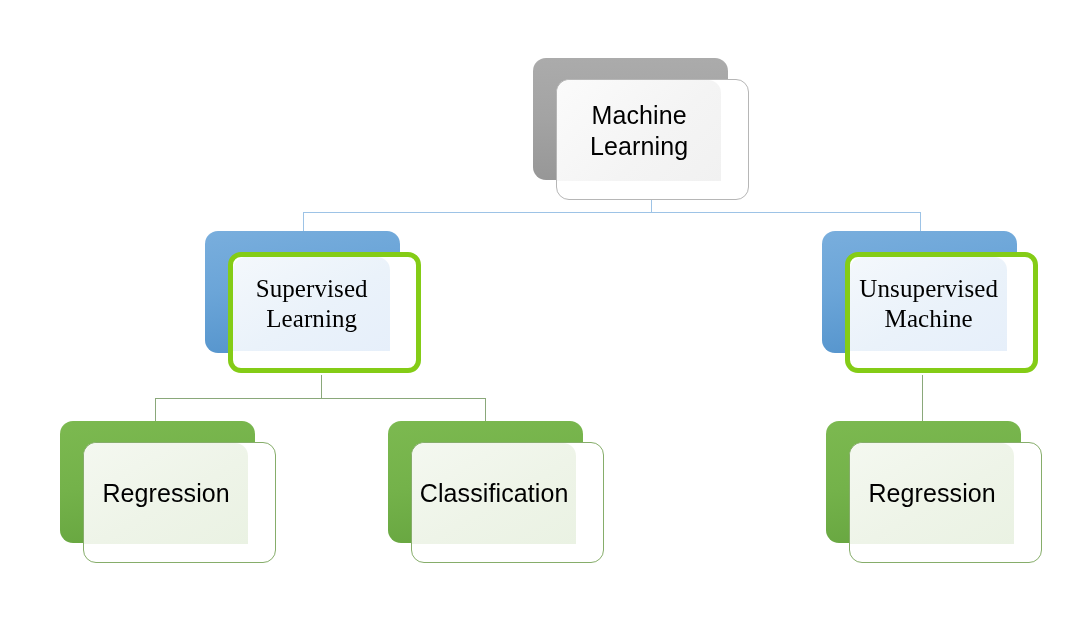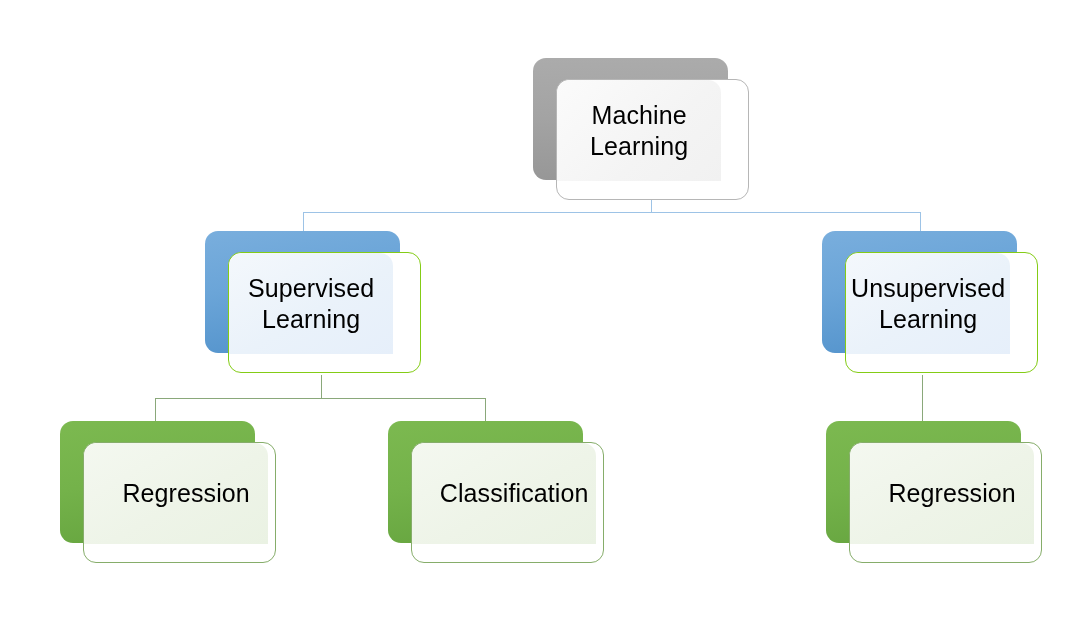--- a/index.html
+++ b/index.html
@@ -82,36 +82,36 @@
   }
   .node.root .front-inner {
     background: linear-gradient(135deg, #fbfbfb 0%, #f4f4f4 60%, #f1f1f1 100%);
   }
 
   
   .node.blue .back-card {
     background: linear-gradient(170deg, #79aedd 0%, #6ba5d8 40%, #4e8fc9 100%);
   }
   .node.blue .front-card {
-    border: 1px solid #84cc16;
+    border: 5px solid #84cc16;
+    font-family: Liberation Serif, serif;
   }
   .node.blue .front-inner {
     background: linear-gradient(150deg, #f4f8fc 0%, #eaf2fa 55%, #e6effa 100%);
   }
 
   
   .node.green .back-card {
     background: linear-gradient(170deg, #7cb950 0%, #74b24a 45%, #63a23d 100%);
   }
   .node.green .front-card {
     border: 1px solid #86ad6a;
   }
   .node.green .front-inner {
     background: linear-gradient(150deg, #f4f8f0 0%, #eef4e8 55%, #eaf2e3 100%);
-    padding-left: 20px;
   }
 </style>
 </head>
 <body>
 
 <div id="canvas">
 
   <div class="conn v" style="left:651px; top:200px; height:13px;"></div>
   <div class="conn h" style="left:303px; top:212px; width:618px;"></div>
   <div class="conn v" style="left:303px; top:212px; height:20px;"></div>
@@ -142,21 +142,21 @@
 Learning</span>
       </div>
     </div>
   </div>
 
   <div class="node blue" style="left:822px; top:231px;">
     <div class="back-card"></div>
     <div class="front-card">
       <div class="front-inner">
         <span class="node-label">Unsupervised
-Learning</span>
+Machine</span>
       </div>
     </div>
   </div>
 
   <div class="node green" style="left:60px; top:421px;">
     <div class="back-card"></div>
     <div class="front-card">
       <div class="front-inner">
         <span class="node-label">Regression</span>
       </div>

